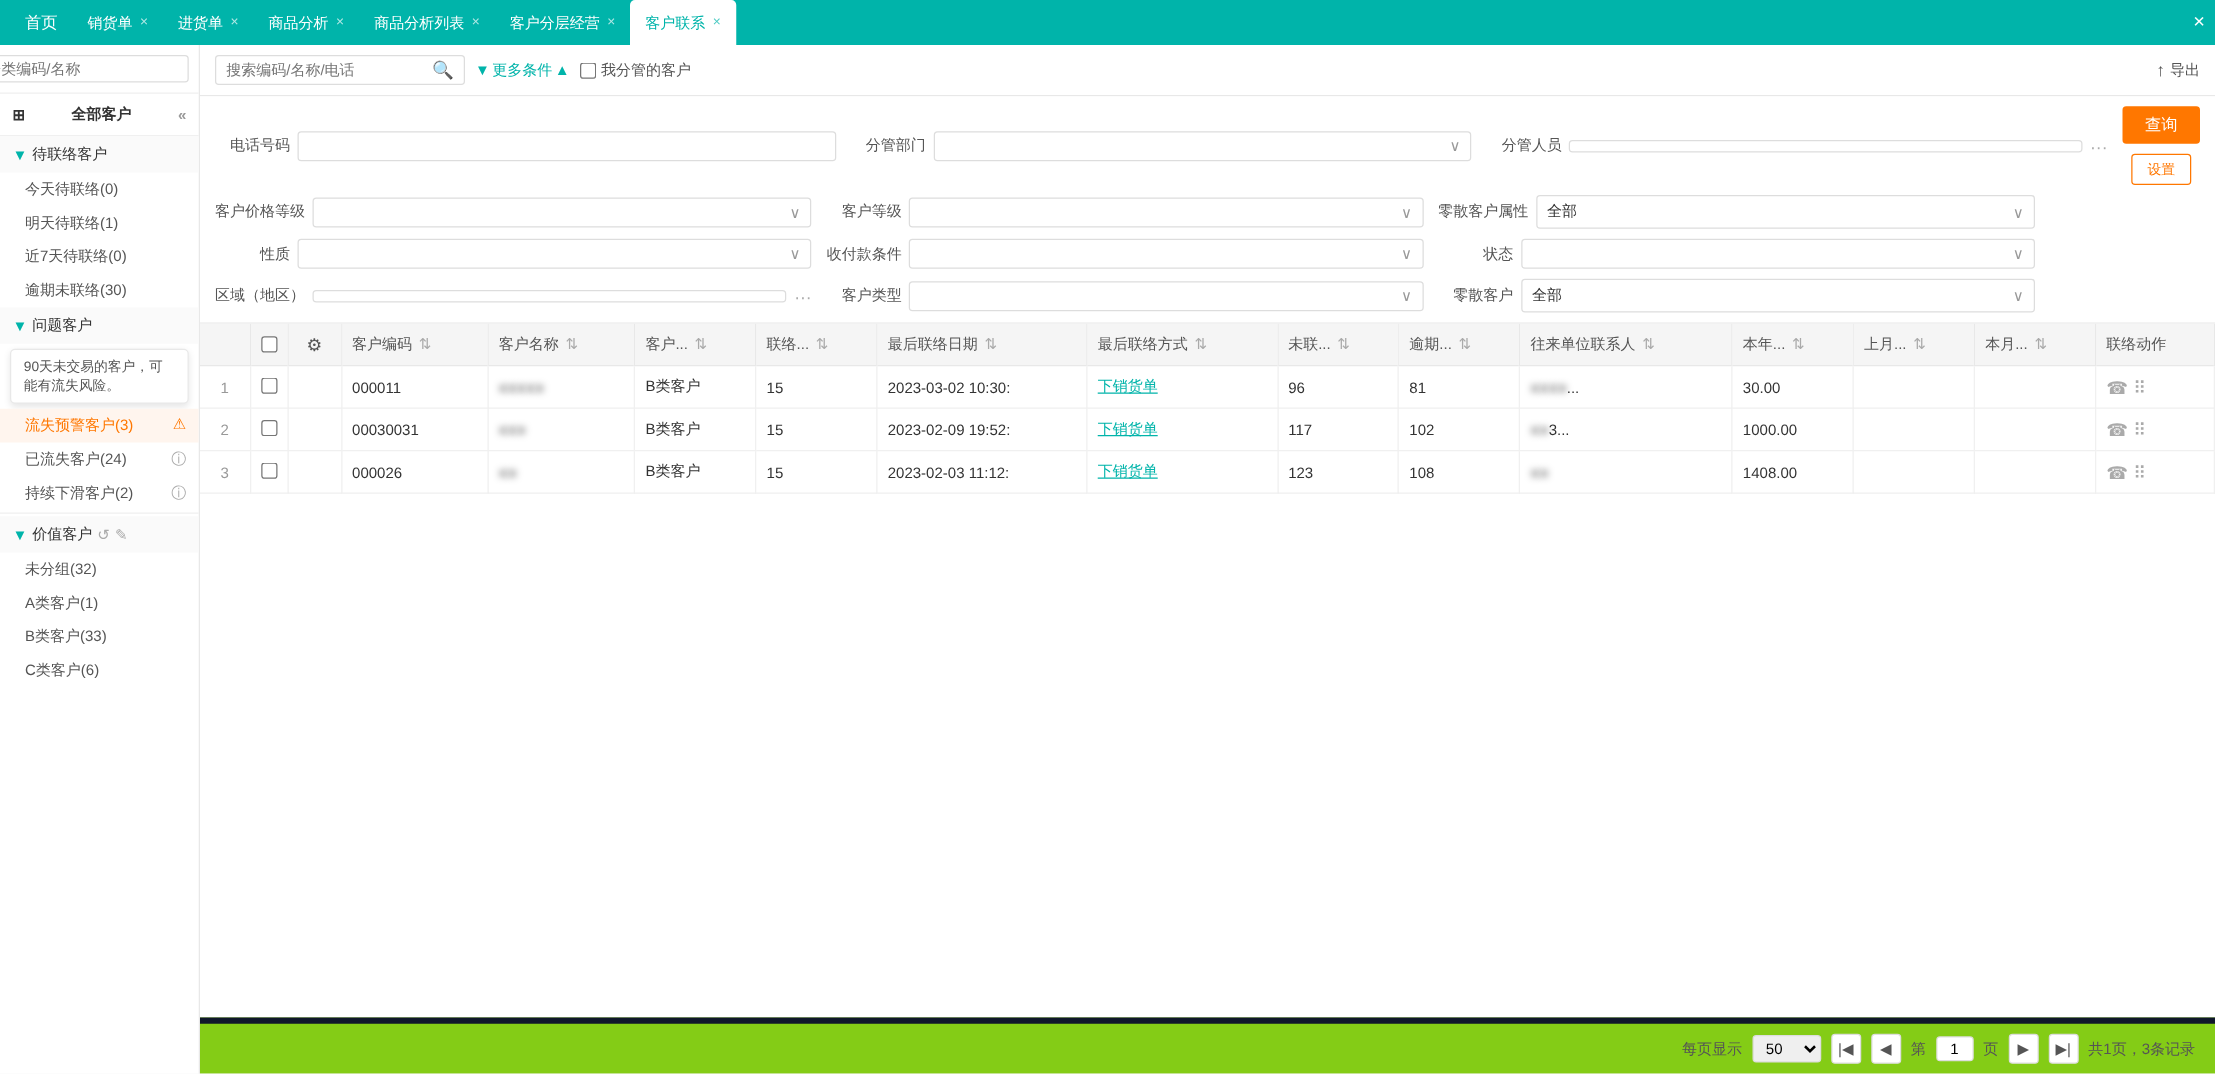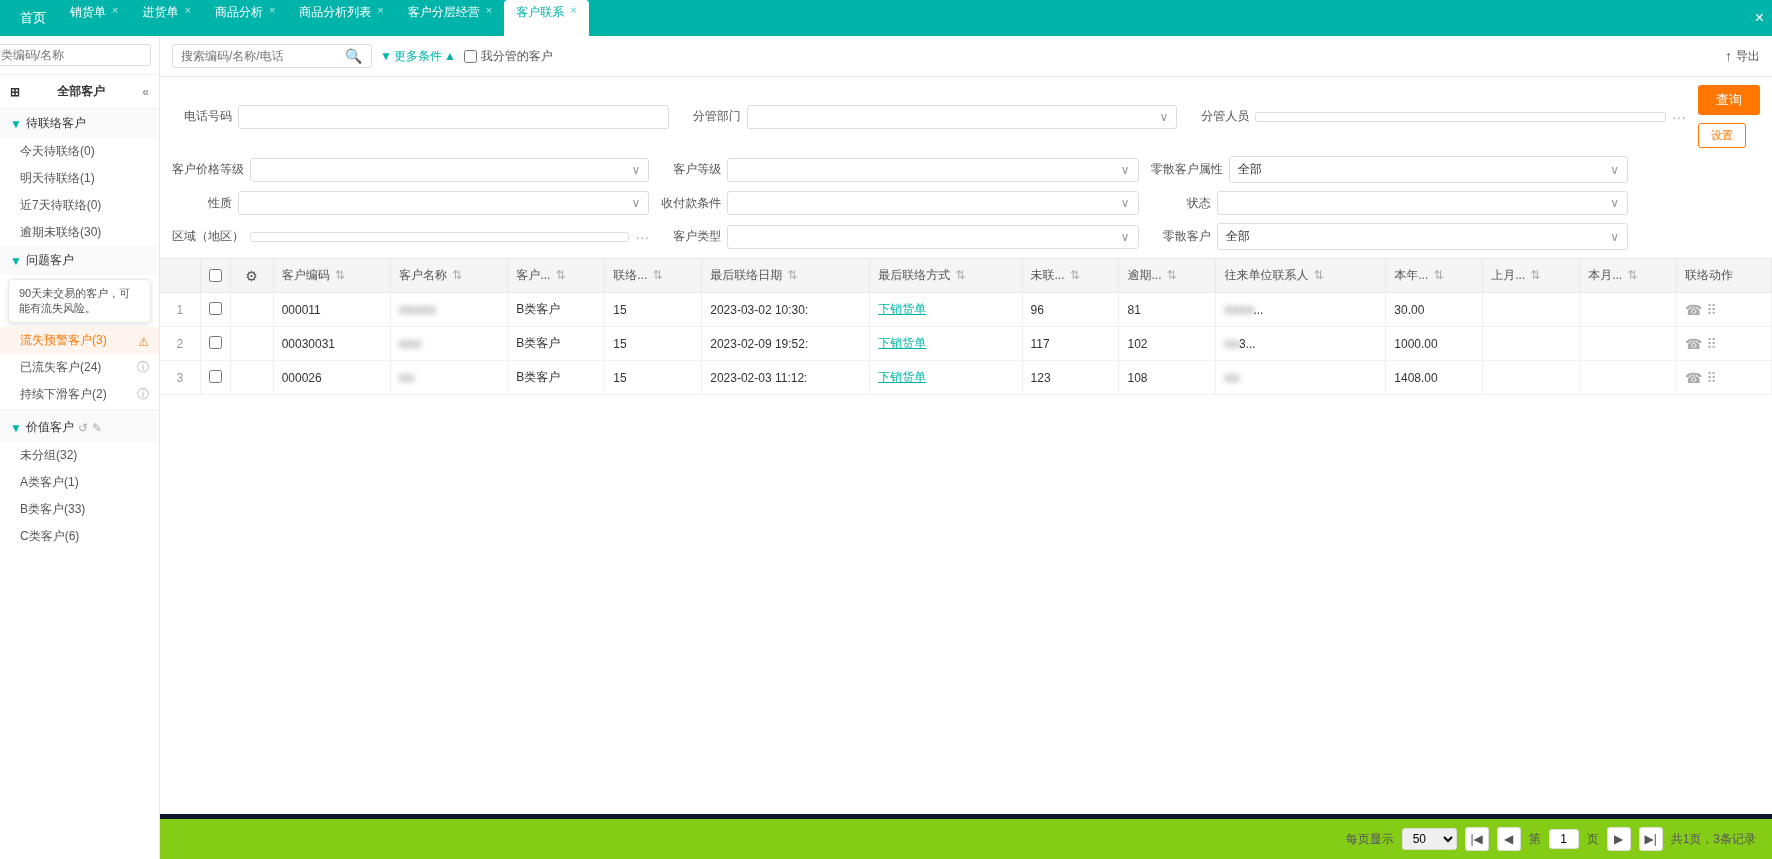--- a/index.html
+++ b/index.html
@@ -9,20 +9,21 @@
     .top-nav {
       display: flex;
       align-items: center;
       background: #00b4aa;
       height: 36px;
       padding: 0 8px;
       color: white;
     }
     .nav-tab {
       display: inline-flex;
+      align-items: center;
       padding: 4px 12px;
       height: 36px;
       color: white;
       cursor: pointer;
       font-size: 13px;
       gap: 4px;
       white-space: nowrap;
     }
     .nav-tab.active {
       background: white;
@@ -106,21 +107,21 @@
     }
     .sidebar-group-header .triangle {
       margin-right: 4px;
       color: #00b4aa;
     }
     .sidebar-item {
       padding: 5px 10px 5px 20px;
       color: #555;
       cursor: pointer;
       display: flex;
-      align-items: flex-end;
+      align-items: flex-start;
       justify-content: space-between;
     }
     .sidebar-item.active {
       color: #ff7700;
       background: #fff5ee;
     }
     .sidebar-divider {
       height: 1px;
       background: #f0f0f0;
       margin: 2px 0;
@@ -272,21 +273,21 @@
       border-radius: 3px;
       padding: 4px 12px;
       cursor: pointer;
       font-size: 11px;
       white-space: nowrap;
       margin-top: 4px;
     }
     .query-settings-wrap {
       display: flex;
       flex-direction: column;
-      align-items: flex-start;
+      align-items: center;
       gap: 4px;
     }
 
     
     .table-area {
       flex: 1;
       background: white;
       overflow: auto;
       margin: 0;
     }

